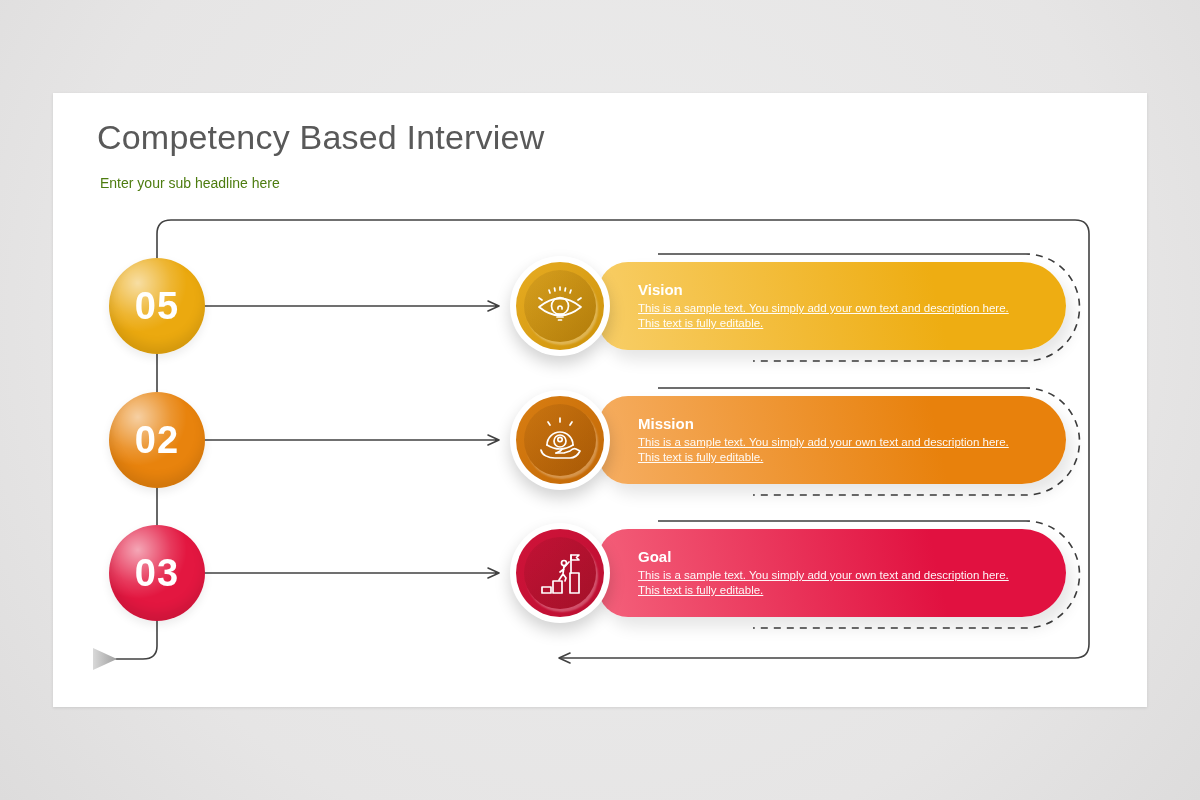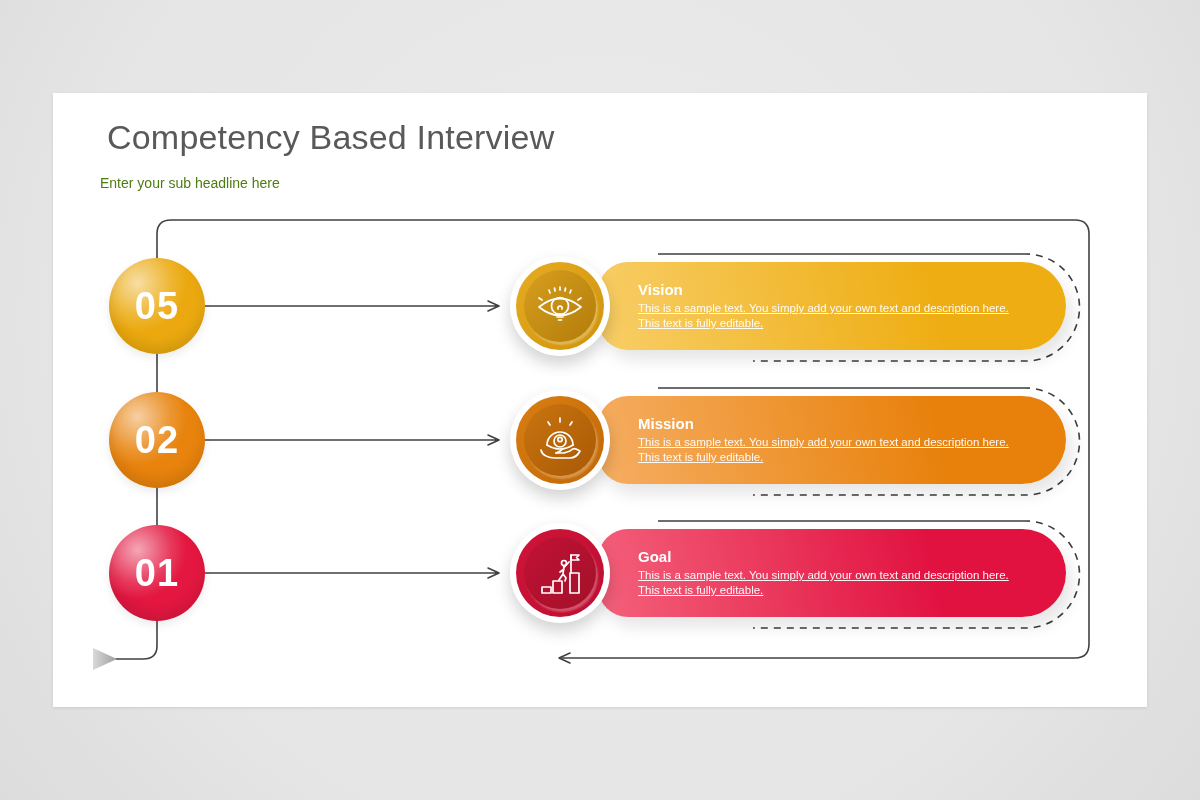--- a/index.html
+++ b/index.html
@@ -6,21 +6,21 @@
   body{
     width:1200px;height:800px;position:relative;overflow:hidden;
     background:radial-gradient(circle at 50% 40%, #ececec 0%, #e6e5e5 70%, #dddcdc 100%);
     font-family:"Liberation Sans", sans-serif;
   }
   .slide{
     position:absolute;left:53px;top:93px;width:1094px;height:614px;
     background:#ffffff;box-shadow:0 1px 3px rgba(0,0,0,0.10);
   }
   .page-title{
-    position:absolute;left:54px;top:25px;
+    position:absolute;left:44px;top:25px;
     font-size:34px;font-weight:500;color:#595959;letter-spacing:0.2px;
   }
   .page-subtitle{
     position:absolute;left:47px;top:82px;
     font-size:14px;font-weight:400;color:#4d7c0f;
   }
   .diagram{position:absolute;left:0;top:0;width:1094px;height:614px;}
   svg.connectors{position:absolute;left:0;top:0;pointer-events:none;}
   .row{position:absolute;left:0;width:1094px;height:0;}
   .row1{--cy:213px;}
@@ -174,18 +174,18 @@
           <span>05</span>
         </div>
     </div>
     <div class="row row2" style="pointer-events:none;">
       <div class="num-circle" style="background: radial-gradient(circle at 30% 26%, rgba(255, 255, 255, 0.62), rgba(255, 255, 255, 0.15) 34%, rgba(255, 255, 255, 0) 50%), rgb(232, 131, 13);">
           <span>02</span>
         </div>
     </div>
     <div class="row row3" style="pointer-events:none;">
       <div class="num-circle" style="background: radial-gradient(circle at 30% 26%, rgba(255, 255, 255, 0.62), rgba(255, 255, 255, 0.15) 34%, rgba(255, 255, 255, 0) 50%), rgb(227, 23, 64);">
-          <span>01</span>
+          <span>03</span>
         </div>
     </div>
 
   </div>
 </div>
 
 </body></html>

